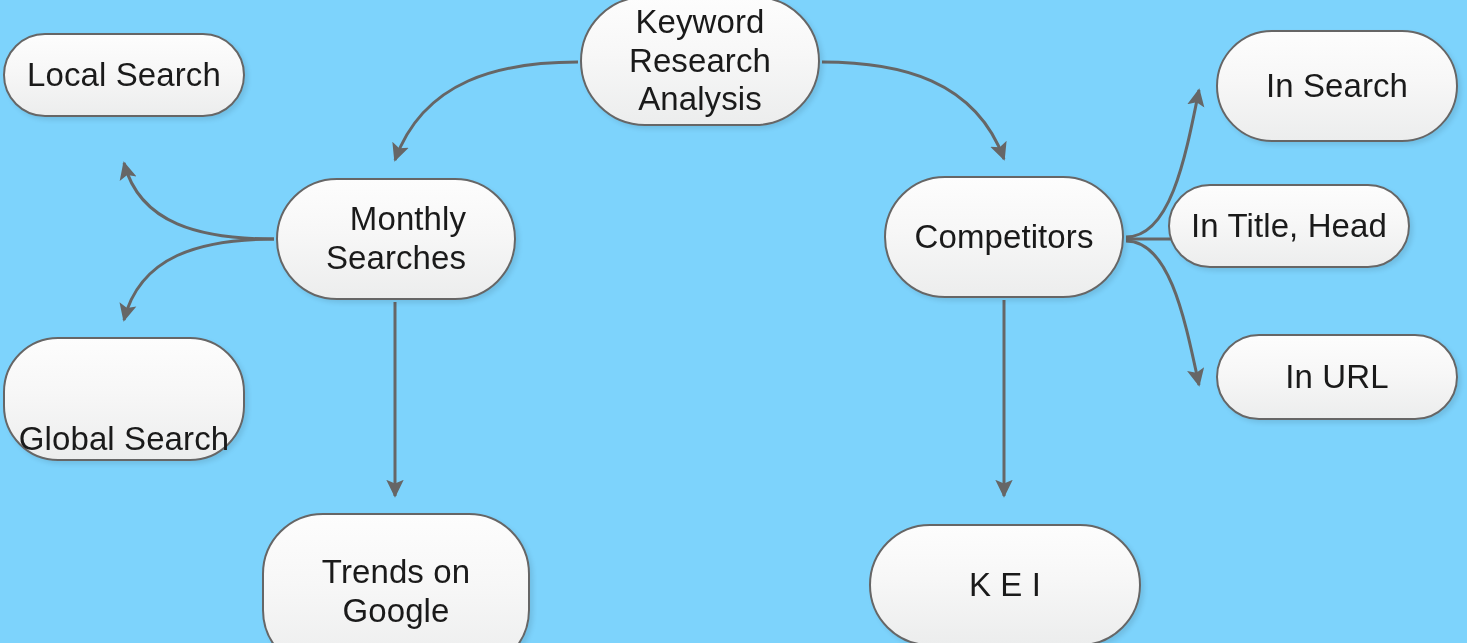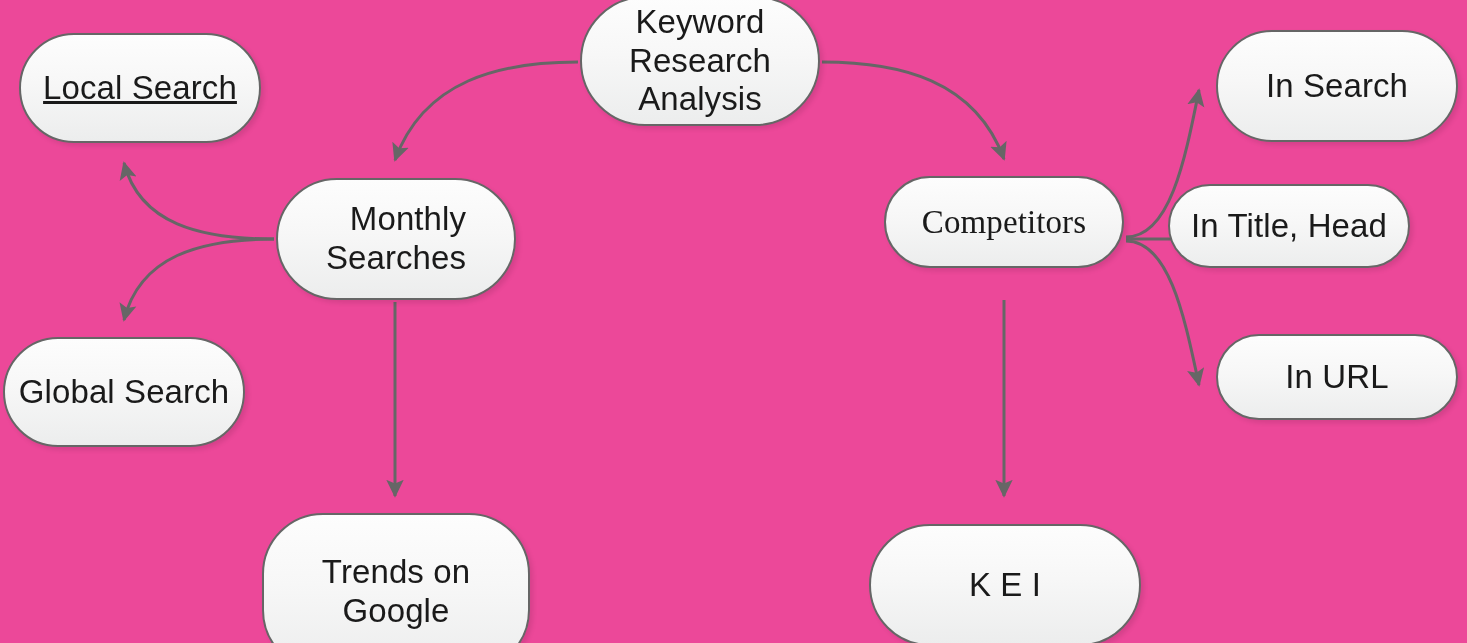--- a/index.html
+++ b/index.html
@@ -7,21 +7,21 @@
     padding: 0;
     background: #ffffff;
   }
   body {
     font-family: "Liberation Sans", sans-serif;
   }
   #canvas {
     position: relative;
     width: 1467px;
     height: 643px;
-    background: #ec4899;
+    background: #7dd3fc;
     overflow: hidden;
   }
   #edge-layer {
     position: absolute;
     left: 0;
     top: 0;
     width: 1467px;
     height: 643px;
     pointer-events: none;
   }
@@ -73,35 +73,35 @@
         <path d="M 1004 300 L 1004 496" fill="none" stroke="#666666" stroke-width="3" stroke-linecap="butt" marker-end="url(#arrowhead)"></path>
       </g>
   </svg>
 
   <div id="nodes-group">
       <div class="node n-font-33 n-root" style="left: 580px; top: -4px; width: 240px; height: 130px; border-radius: 65px; border-color: rgb(102, 102, 102); color: rgb(26, 26, 26); background: linear-gradient(rgb(253, 253, 253) 0%, rgb(247, 247, 247) 45%, rgb(236, 237, 237) 100%);">
         <span class="label">Keyword
 Research
 Analysis</span>
       </div>
-      <div class="node n-font-33" style="left: 19px; top: 33px; width: 242px; height: 110px; border-radius: 55px; border-color: rgb(102, 102, 102); color: rgb(26, 26, 26); background: linear-gradient(rgb(253, 253, 253) 0%, rgb(247, 247, 247) 45%, rgb(236, 237, 237) 100%); text-decoration: underline;">
+      <div class="node n-font-33" style="left: 3px; top: 33px; width: 242px; height: 84px; border-radius: 55px; border-color: rgb(102, 102, 102); color: rgb(26, 26, 26); background: linear-gradient(rgb(253, 253, 253) 0%, rgb(247, 247, 247) 45%, rgb(236, 237, 237) 100%);">
         <span class="label">Local Search</span>
       </div>
       <div class="node n-font-33" style="left: 276px; top: 178px; width: 240px; height: 122px; border-radius: 61px; border-color: rgb(102, 102, 102); color: rgb(26, 26, 26); background: linear-gradient(rgb(253, 253, 253) 0%, rgb(247, 247, 247) 45%, rgb(236, 237, 237) 100%); text-align: right;">
         <span class="label">Monthly
 Searches</span>
       </div>
-      <div class="node n-font-33" style="left: 3px; top: 337px; width: 242px; height: 110px; border-radius: 55px; border-color: rgb(102, 102, 102); color: rgb(26, 26, 26); background: linear-gradient(rgb(253, 253, 253) 0%, rgb(247, 247, 247) 45%, rgb(236, 237, 237) 100%);">
+      <div class="node n-font-33" style="left: 3px; top: 337px; width: 242px; height: 124px; border-radius: 55px; border-color: rgb(102, 102, 102); color: rgb(26, 26, 26); background: linear-gradient(rgb(253, 253, 253) 0%, rgb(247, 247, 247) 45%, rgb(236, 237, 237) 100%); align-items: flex-end;">
         <span class="label">Global Search</span>
       </div>
       <div class="node n-font-33" style="left: 262px; top: 513px; width: 268px; height: 158px; border-radius: 61px; border-color: rgb(102, 102, 102); color: rgb(26, 26, 26); background: linear-gradient(rgb(253, 253, 253) 0%, rgb(247, 247, 247) 45%, rgb(236, 237, 237) 100%);">
         <span class="label">Trends on
 Google</span>
       </div>
-      <div class="node n-font-33" style="left: 884px; top: 176px; width: 240px; height: 92px; border-radius: 61px; border-color: rgb(102, 102, 102); color: rgb(26, 26, 26); background: linear-gradient(rgb(253, 253, 253) 0%, rgb(247, 247, 247) 45%, rgb(236, 237, 237) 100%); font-family: Liberation Serif, serif;">
+      <div class="node n-font-33" style="left: 884px; top: 176px; width: 240px; height: 122px; border-radius: 61px; border-color: rgb(102, 102, 102); color: rgb(26, 26, 26); background: linear-gradient(rgb(253, 253, 253) 0%, rgb(247, 247, 247) 45%, rgb(236, 237, 237) 100%);">
         <span class="label">Competitors</span>
       </div>
       <div class="node n-font-33" style="left: 1216px; top: 30px; width: 242px; height: 112px; border-radius: 56px; border-color: rgb(102, 102, 102); color: rgb(26, 26, 26); background: linear-gradient(rgb(253, 253, 253) 0%, rgb(247, 247, 247) 45%, rgb(236, 237, 237) 100%);">
         <span class="label">In Search</span>
       </div>
       <div class="node n-font-33" style="left: 1168px; top: 184px; width: 242px; height: 84px; border-radius: 56px; border-color: rgb(102, 102, 102); color: rgb(26, 26, 26); background: linear-gradient(rgb(253, 253, 253) 0%, rgb(247, 247, 247) 45%, rgb(236, 237, 237) 100%);">
         <span class="label">In Title, Head</span>
       </div>
       <div class="node n-font-33" style="left: 1216px; top: 334px; width: 242px; height: 86px; border-radius: 56px; border-color: rgb(102, 102, 102); color: rgb(26, 26, 26); background: linear-gradient(rgb(253, 253, 253) 0%, rgb(247, 247, 247) 45%, rgb(236, 237, 237) 100%);">
         <span class="label">In URL</span>

